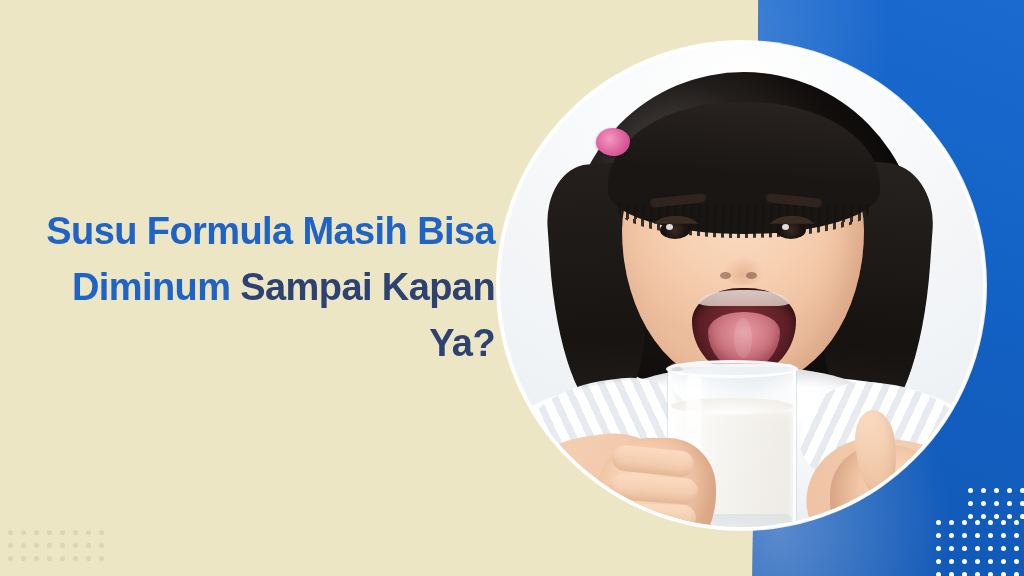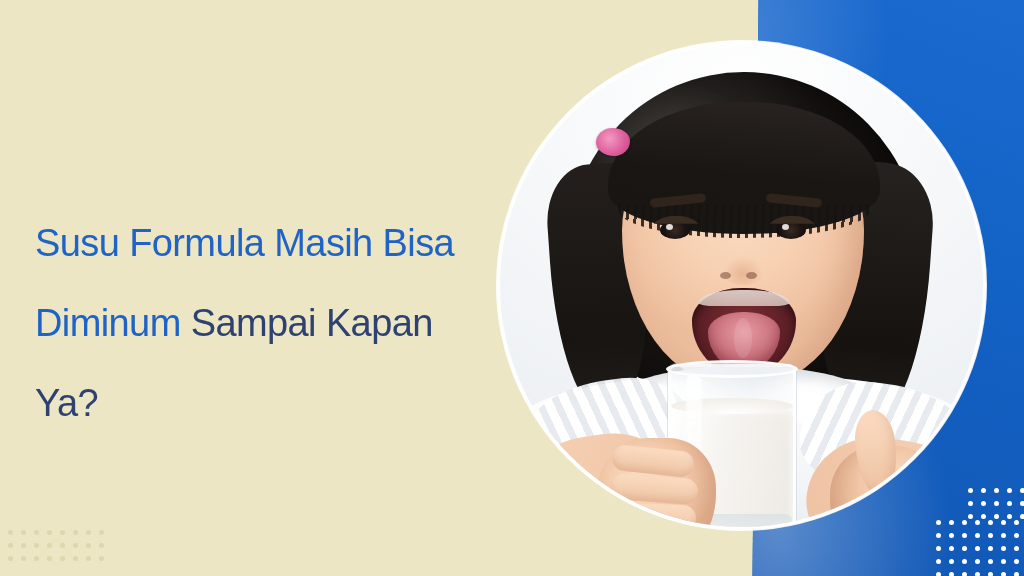--- a/index.html
+++ b/index.html
@@ -285,25 +285,26 @@
     position:absolute; left:172px; top:470px; width:120px; height:36px;
     background:linear-gradient(180deg, rgba(210,218,224,.55), rgba(236,241,245,.75));
     border-radius:6px;
   }
 
   
   .headline{
     position:absolute;
     left:35px; top:203px;
     width:460px;
-    font-weight:400;
+    font-weight:700;
     font-size:38px;
-    line-height:80px;
+    line-height:56px;
     letter-spacing:-.6px;
     color:#2e4272;
+    text-align:right;
   }
   .headline .hl-blue{ color:#1f63c6; }
 </style>
 </head>
 <body>
 
 <div id="stage">
 
   <div class="dots" id="dots-left" style="left:8px; top:530px; width:100px; height:40px;">
       <div class="dot" style="width: 5px; height: 5px; left: 0px; top: 0px; background: rgb(221, 214, 174);"></div>

